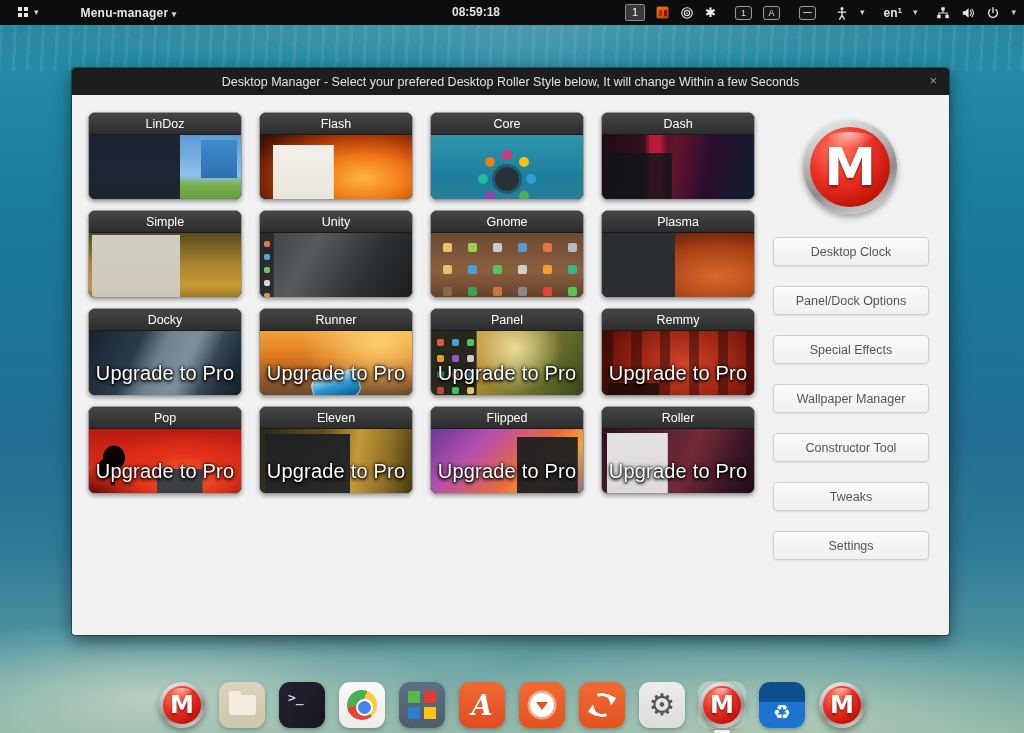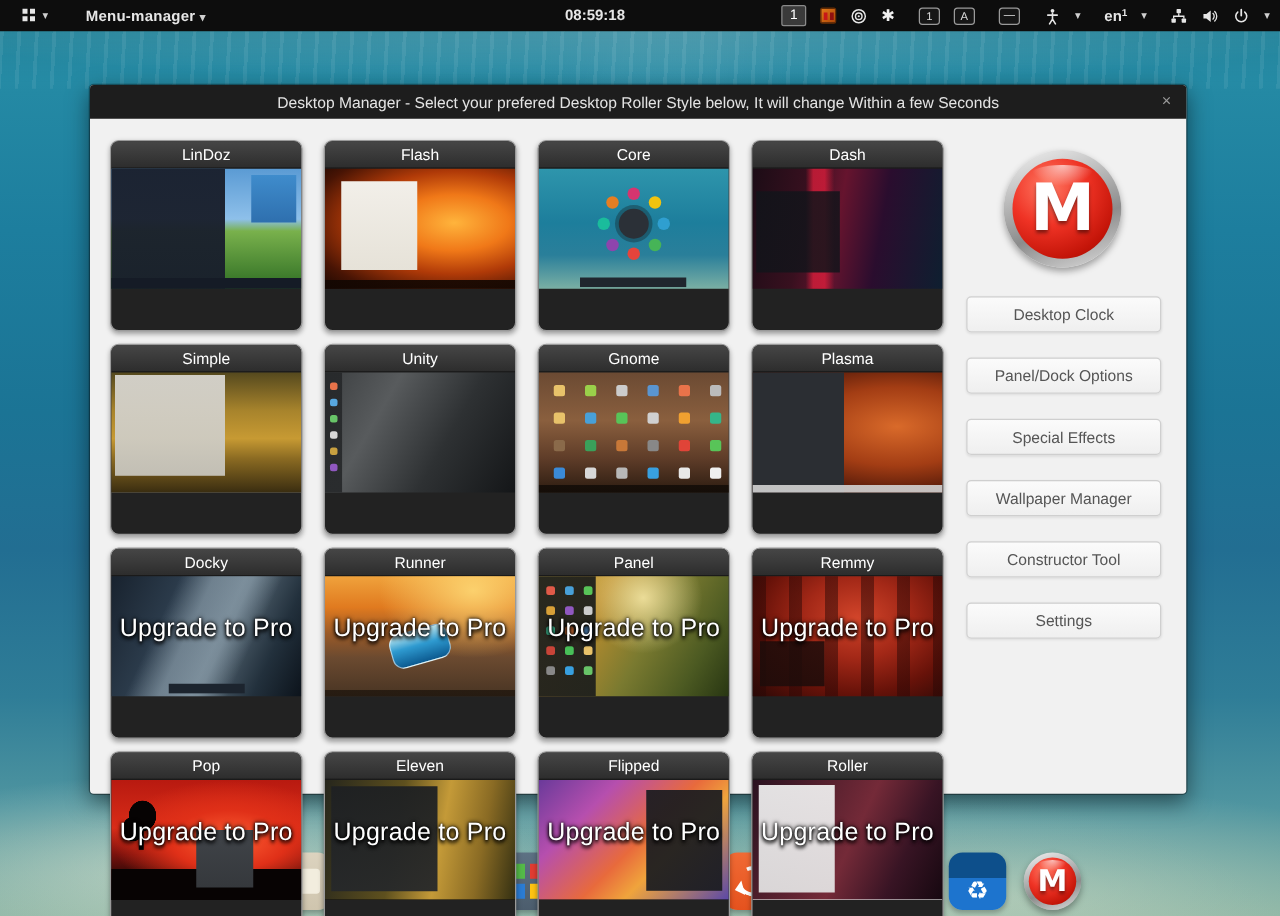--- a/index.html
+++ b/index.html
@@ -22,21 +22,21 @@
     opacity:.7}
 
   
   .topbar{position:absolute;left:0;top:0;width:1024px;height:25px;background:#0d0d0d;color:#e6e6e6;
     display:flex;align-items:center;font-size:12px;z-index:40}
   .tb-left{display:flex;align-items:center;gap:6px;padding-left:18px}
   .appgrid-ic{width:11px;height:11px;position:relative;display:inline-block}
   .appgrid-ic::before{content:"";position:absolute;width:4px;height:4px;background:#e6e6e6;
     box-shadow:6px 0 0 #e6e6e6,0 6px 0 #e6e6e6,6px 6px 0 #e6e6e6}
   .caret{font-size:9px;color:#cfcfcf;line-height:1}
-  .menu-label{margin-left:24px;font-weight:bold;letter-spacing:.2px}
+  .menu-label{margin-left:36px;font-weight:bold;letter-spacing:.2px}
   .clock{position:absolute;left:452px;top:0;height:30px;line-height:25px;font-weight:bold}
   .tray{position:absolute;right:8px;top:0;height:25px;display:flex;align-items:center;gap:11px}
   .ws-box{min-width:20px;height:17px;border:1px solid #8a8a8a;background:#3a3a3a;color:#fff;
     text-align:center;line-height:15px;font-size:11px;border-radius:2px;padding:0 4px}
   .chip{width:13px;height:13px;background:linear-gradient(135deg,#e07a1a,#b04708);border:1px solid #6b2f04;
     border-radius:2px;position:relative}
   .chip::before{content:"";position:absolute;left:2px;top:3px;width:3px;height:6px;background:#c81818}
   .chip::after{content:"";position:absolute;left:7px;top:3px;width:3px;height:6px;background:#901010}
   .tray svg{display:block}
   .pin{font-size:13px;color:#f0f0f0;line-height:1}
@@ -52,21 +52,21 @@
     border-radius:3px;box-shadow:0 6px 18px rgba(0,0,0,.5),0 0 0 1px rgba(0,0,0,.35);z-index:30}
   .titlebar{position:absolute;left:0;top:0;right:0;height:27px;background:#1d1d1d;
     border-radius:3px 3px 0 0;display:flex;align-items:center;justify-content:center}
   .titlebar .title{color:#e3e3e3;font-size:12.5px}
   .close-btn{position:absolute;right:12px;top:0;height:27px;line-height:26px;color:#9a9a9a;
     font-size:13px;cursor:default}
 
   
   .grid{position:absolute;left:16px;top:44px;width:668px;display:grid;
     grid-template-columns:repeat(4,154px);column-gap:17px;row-gap:10px}
-  .tile{width:154px;height:153px;border-radius:7px;overflow:hidden;background:#222;
+  .tile{width:154px;height:88px;border-radius:7px;overflow:hidden;background:#222;
     border:1px solid #9a9a9a;box-shadow:0 2px 4px rgba(0,0,0,.35);position:relative}
   .tile-header{height:22px;background:linear-gradient(180deg,#464646,#2d2d2d);color:#fff;
     font-size:12.5px;text-align:center;line-height:22px;border-bottom:1px solid #1a1a1a}
   .tile-art{position:relative;height:96px;background-repeat:no-repeat;background-size:100% 100%}
   .upgrade{position:absolute;left:0;right:0;top:32%;text-align:center;font-size:20px;color:#fff;
     letter-spacing:.2px;text-shadow:0 0 4px #000,0 0 2px #000,0 2px 3px rgba(0,0,0,.9);z-index:5}
 
   
   .lindoz{background-image:
     linear-gradient(0deg,#151b26 0 9%,transparent 9%),
@@ -389,20 +389,21 @@
       <span class="m-ring">
         <span class="m-face">M</span>
       </span>
     </div>
     <div class="side-buttons">
         <button class="side-btn">Desktop Clock</button>
         <button class="side-btn">Panel/Dock Options</button>
         <button class="side-btn">Special Effects</button>
         <button class="side-btn">Wallpaper Manager</button>
         <button class="side-btn">Constructor Tool</button>
+        <button class="side-btn">Tweaks</button>
         <button class="side-btn">Settings</button>
       </div>
   </div>
 </div>
 
 <div class="dock">
     <div class="dock-item m-circle">
       <span class="m-ring">
         <span class="m-face">M</span>
       </span>

